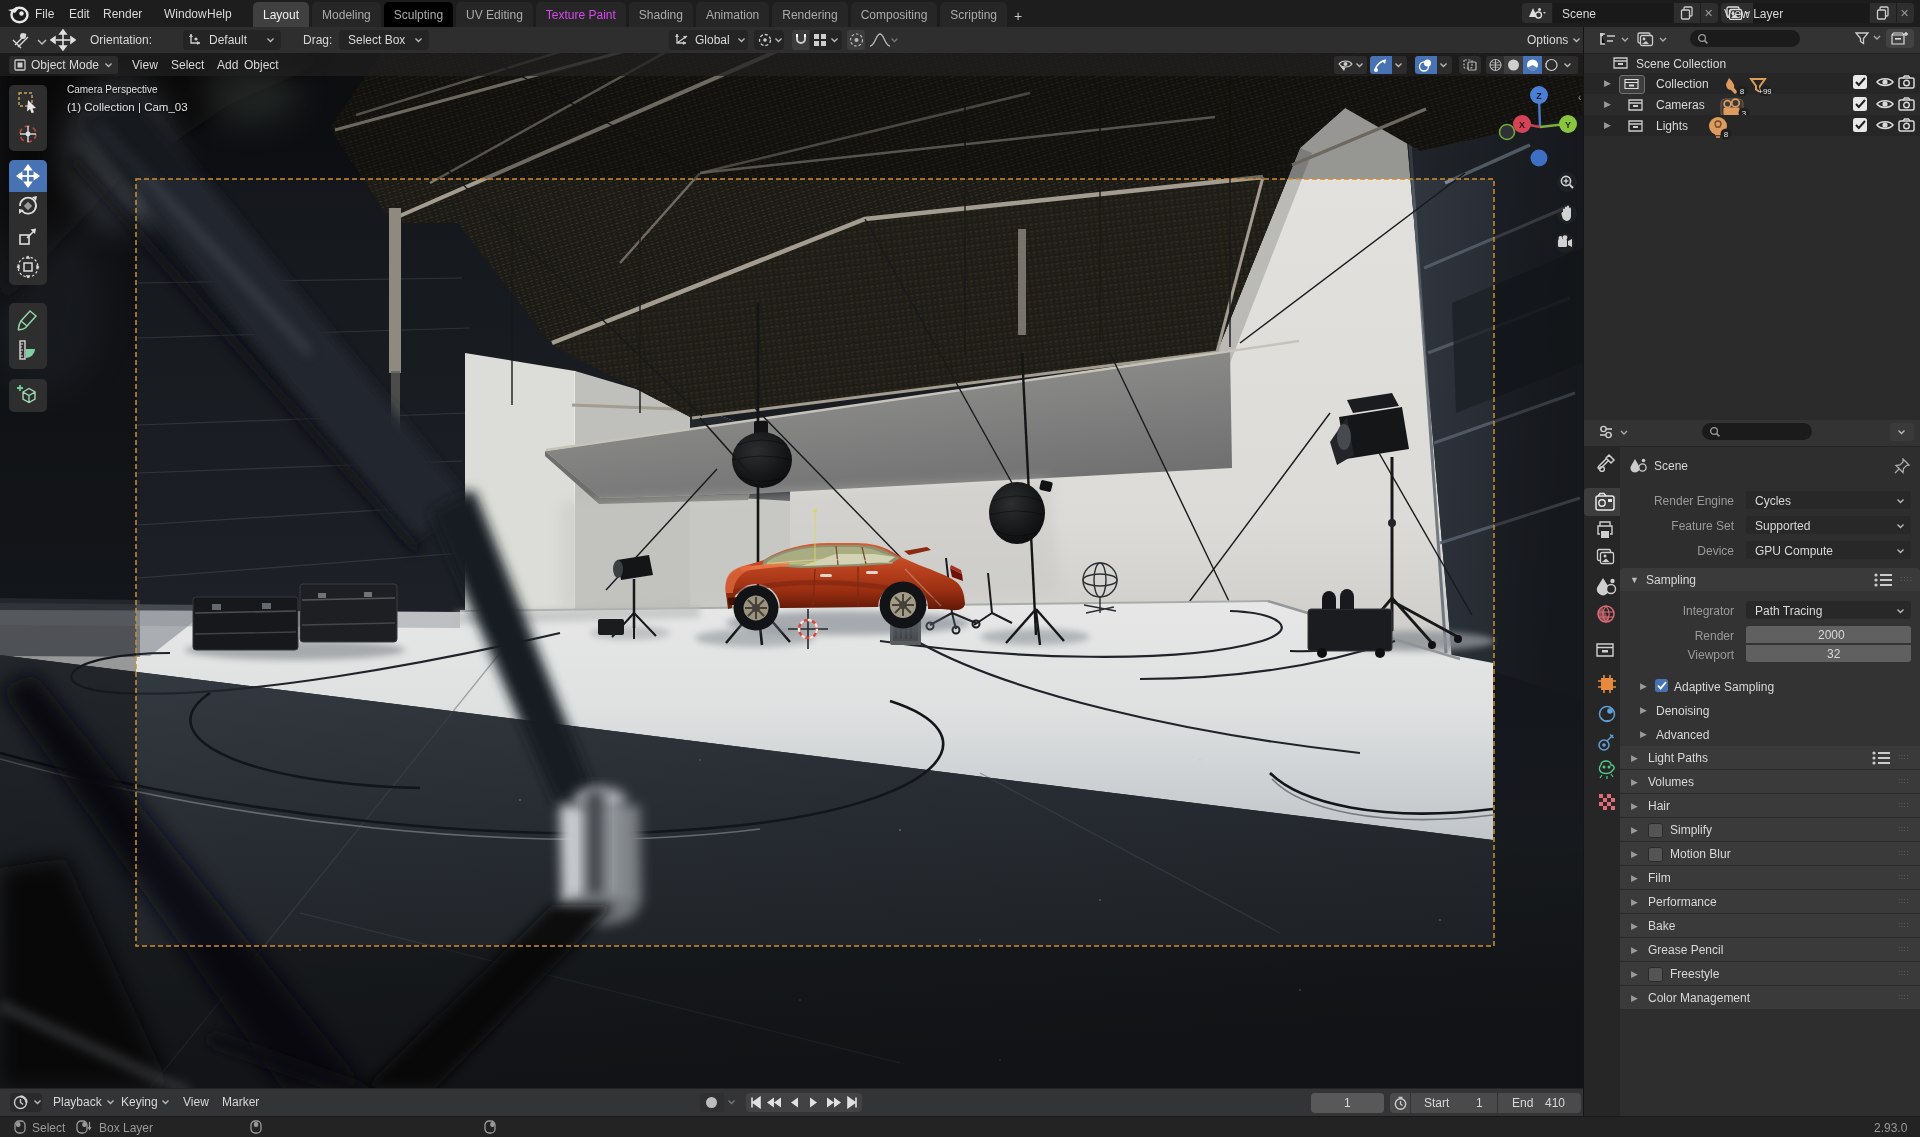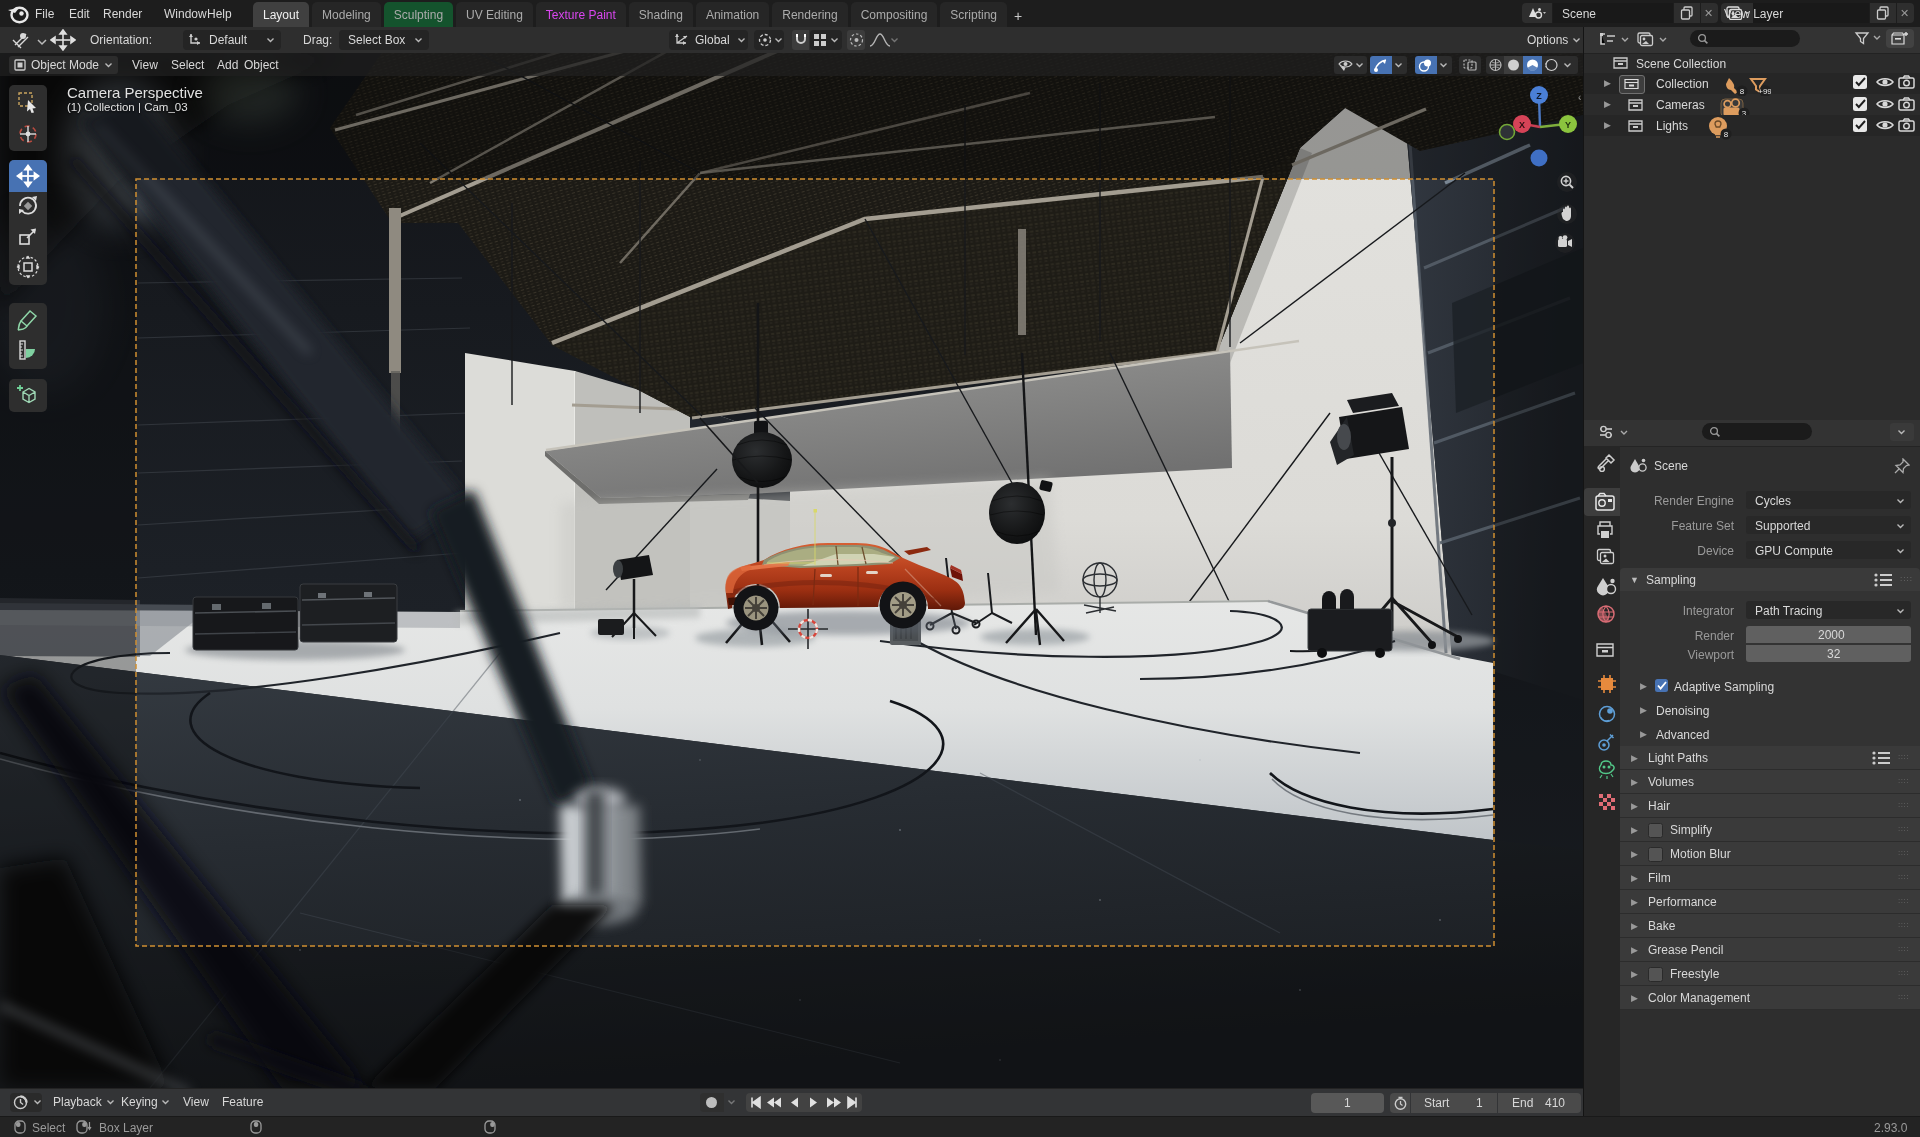--- a/index.html
+++ b/index.html
@@ -14,21 +14,21 @@
  <path d="M1,6 L12,4 L8,9 Z" fill="#e8e8e8"></path>
 </svg>
 <div class="abs txt" style="left:35px;top:8px">File</div>
 <div class="abs txt" style="left:69px;top:8px">Edit</div>
 <div class="abs txt" style="left:103px;top:8px">Render</div>
 <div class="abs txt" style="left:164px;top:8px">Window</div>
 <div class="abs txt" style="left:207px;top:8px">Help</div>
 <div class="abs" style="left:253px;top:2px;height:25px;display:flex;gap:3px;font-size:12px">
  <div style="background:#404040;color:#f0f0f0;border-radius:5px 5px 0 0;padding:6px 10px 0 10px;height:19px">Layout</div>
  <div style="background:#262626;color:#ababab;border-radius:5px 5px 0 0;padding:6px 10px 0 10px;height:19px">Modeling</div>
- <div style="background:#14532d;color:#ababab;border-radius:5px 5px 0 0;padding:6px 10px 0 10px;height:19px">Sculpting</div>
+ <div style="background:#000000;color:#ababab;border-radius:5px 5px 0 0;padding:6px 10px 0 10px;height:19px">Sculpting</div>
  <div style="background:#262626;color:#ababab;border-radius:5px 5px 0 0;padding:6px 10px 0 10px;height:19px">UV Editing</div>
  <div style="background:#262626;color:#d946ef;border-radius:5px 5px 0 0;padding:6px 10px 0 10px;height:19px">Texture Paint</div>
  <div style="background:#262626;color:#ababab;border-radius:5px 5px 0 0;padding:6px 10px 0 10px;height:19px">Shading</div>
  <div style="background:#262626;color:#ababab;border-radius:5px 5px 0 0;padding:6px 10px 0 10px;height:19px">Animation</div>
  <div style="background:#262626;color:#ababab;border-radius:5px 5px 0 0;padding:6px 10px 0 10px;height:19px">Rendering</div>
  <div style="background:#262626;color:#ababab;border-radius:5px 5px 0 0;padding:6px 10px 0 10px;height:19px">Compositing</div>
  <div style="background:#262626;color:#ababab;border-radius:5px 5px 0 0;padding:6px 10px 0 10px;height:19px">Scripting</div>
  <div style="color:#c9c9c9;padding:6px 2px 0 4px;font-size:14px">+</div>
 </div>
 
@@ -615,21 +615,21 @@
   </svg>
 <div class="abs" style="left:1542px;top:56px;width:19px;height:18px;background:#2c2c2c"></div>
 <svg class="abs" style="left:1544px;top:58px" width="15" height="14" viewBox="0 0 15 14">
     <circle cx="7.5" cy="7" r="5.5" fill="none" stroke="#cfcfcf" stroke-width="1.2"></circle>
     <path d="M4,2.5 A5.5,5.5 0 0 0 4,11.5" fill="none" stroke="#cfcfcf" stroke-width="1" stroke-dasharray="1.6 1.4"></path>
   </svg>
 <svg class="abs" style="left:1563px;top:62.0px" width="9" height="7">
     <path d="M1.5,1.5 L4.5,4.5 L7.5,1.5" stroke="#b9b9b9" stroke-width="1.4" fill="none"></path>
   </svg>
 
-<div class="abs" style="left:67px;top:84px;color:#e2e2e2;font-size:15px;text-shadow:0 1px 2px rgba(0,0,0,0.8)">Camera Perspective</div>
+<div class="abs" style="left:67px;top:84px;color:#e2e2e2;font-size:10px;text-shadow:0 1px 2px rgba(0,0,0,0.8)">Camera Perspective</div>
 <div class="abs" style="left:67px;top:101px;color:#e2e2e2;font-size:11.5px;text-shadow:0 1px 2px rgba(0,0,0,0.8)">(1) Collection | Cam_03</div>
 
 <div class="abs" style="left:9px;top:85px;width:38px;height:66px;background:#2e2e2e;border-radius:5px"></div>
 <div class="abs" style="left:9px;top:160px;width:38px;height:125px;background:#2e2e2e;border-radius:5px"></div>
 <div class="abs" style="left:9px;top:303px;width:38px;height:66px;background:#2e2e2e;border-radius:5px"></div>
 <div class="abs" style="left:9px;top:379px;width:38px;height:33px;background:#2e2e2e;border-radius:5px"></div>
 <div class="abs" style="left:9px;top:160px;width:38px;height:32px;background:#4772b3;border-radius:5px 5px 0 0"></div>
 <svg class="abs" style="left:16px;top:90px" width="24" height="24" viewBox="0 0 24 24">
     <rect x="3" y="3" width="13" height="13" fill="none" stroke="#caa55f" stroke-width="1.4" stroke-dasharray="3 2"></rect>
     <path d="M12,10 L20,18 L16.5,18.5 L18,22.5 L15.5,23 L14,19 L11,21.5 Z" fill="#e8e8e8"></path>
@@ -1028,21 +1028,21 @@
   </svg>
 <div class="abs txt" style="left:53px;top:1096px">Playback</div>
 <svg class="abs" style="left:106px;top:1099.0px" width="9" height="7">
     <path d="M1.5,1.5 L4.5,4.5 L7.5,1.5" stroke="#b9b9b9" stroke-width="1.4" fill="none"></path>
   </svg>
 <div class="abs txt" style="left:121px;top:1096px">Keying</div>
 <svg class="abs" style="left:161px;top:1099.0px" width="9" height="7">
     <path d="M1.5,1.5 L4.5,4.5 L7.5,1.5" stroke="#b9b9b9" stroke-width="1.4" fill="none"></path>
   </svg>
 <div class="abs txt" style="left:183px;top:1096px">View</div>
-<div class="abs txt" style="left:222px;top:1096px">Feature</div>
+<div class="abs txt" style="left:222px;top:1096px">Marker</div>
 <div class="abs" style="left:700px;top:1093px;width:24px;height:19px;background:#2f2f2f;border-radius:4px 0 0 4px"></div>
 <div class="abs" style="left:706px;top:1097px;width:11px;height:11px;background:#bdbdbd;border-radius:50%"></div>
 <svg class="abs" style="left:727px;top:1099.0px" width="9" height="7" opacity="0.5">
     <path d="M1.5,1.5 L4.5,4.5 L7.5,1.5" stroke="#b9b9b9" stroke-width="1.4" fill="none"></path>
   </svg>
 <div class="abs" style="left:746px;top:1093px;width:116px;height:19px;background:#424242;border-radius:4px"></div>
 <svg class="abs" style="left:750px;top:1096px" width="110" height="13" viewBox="0 0 110 13">
  <g fill="#e0e0e0">
       <path d="M2,1.5 v10 M10,1.5 L3,6.5 L10,11.5 Z" stroke="#e0e0e0" stroke-width="1.6"></path>
  <path d="M24,1.5 L17,6.5 L24,11.5 Z M31,1.5 L24,6.5 L31,11.5 Z"></path>

